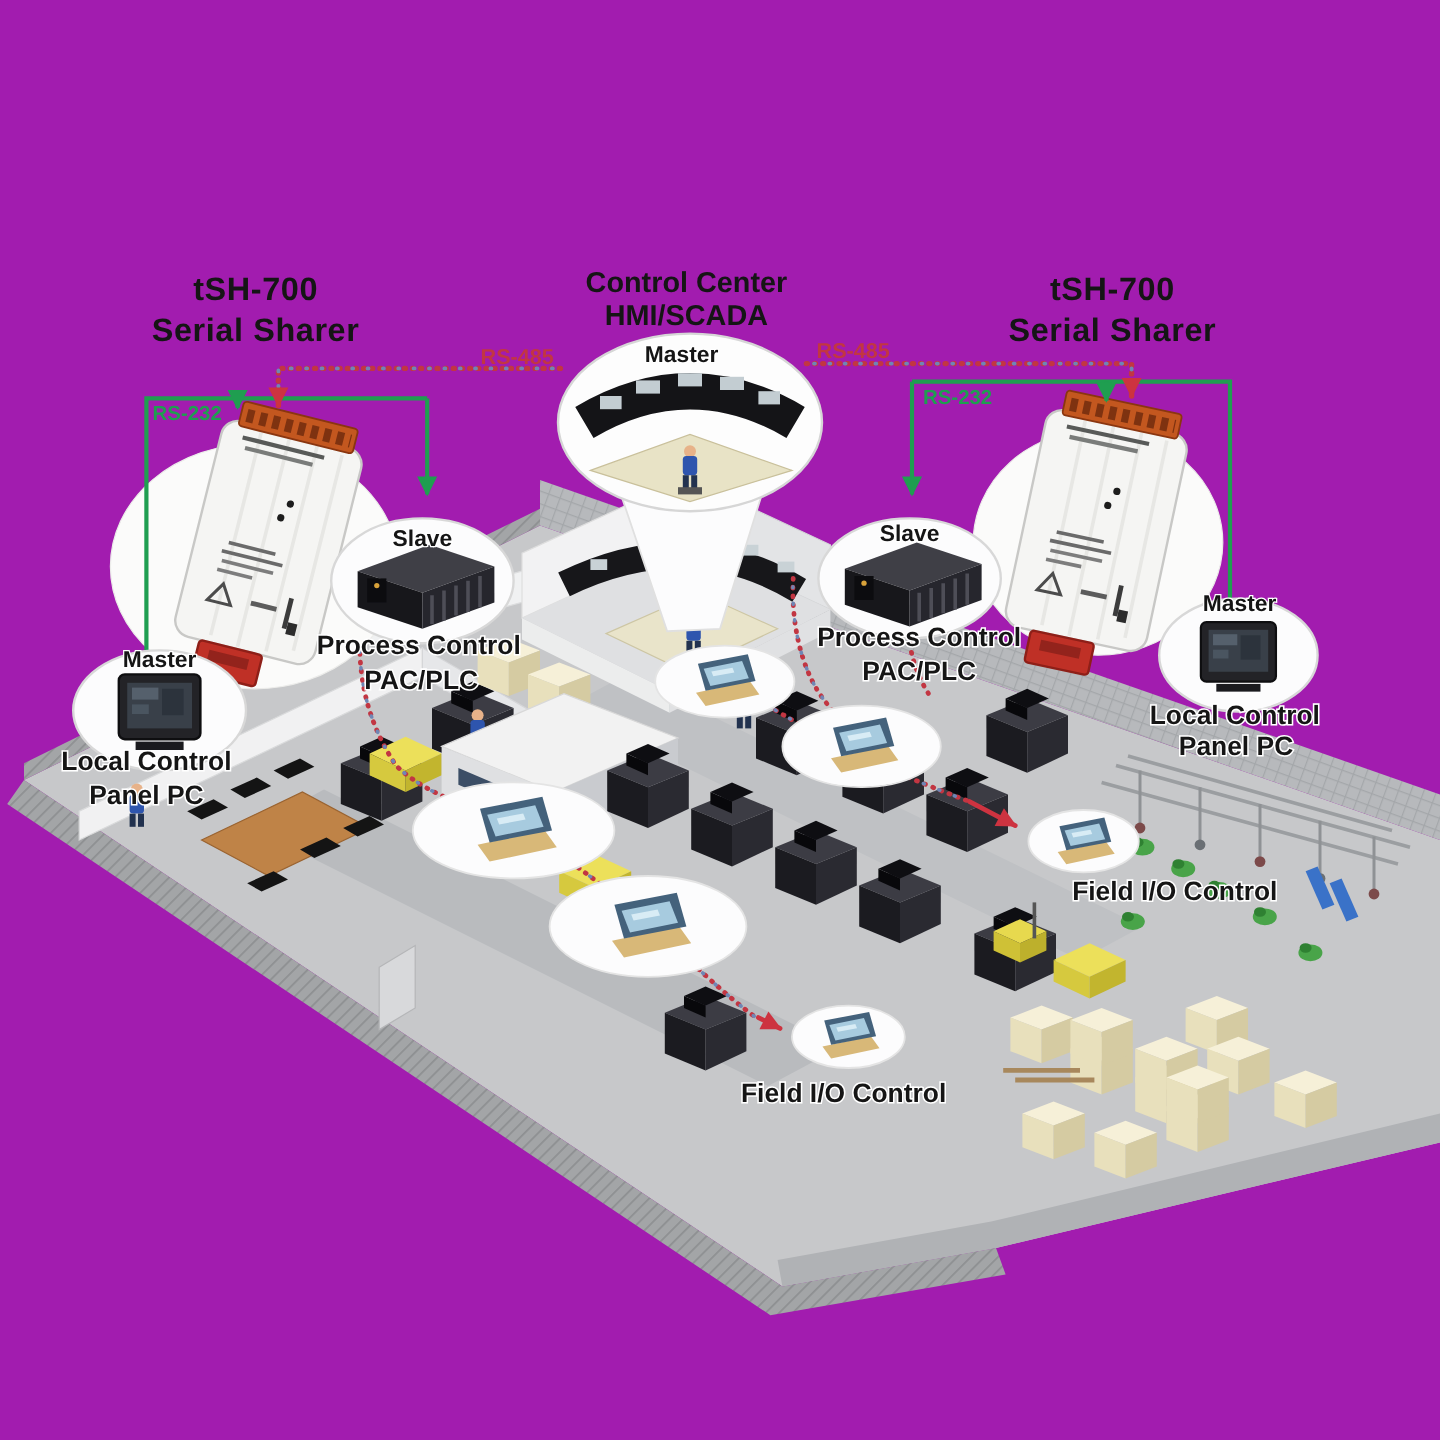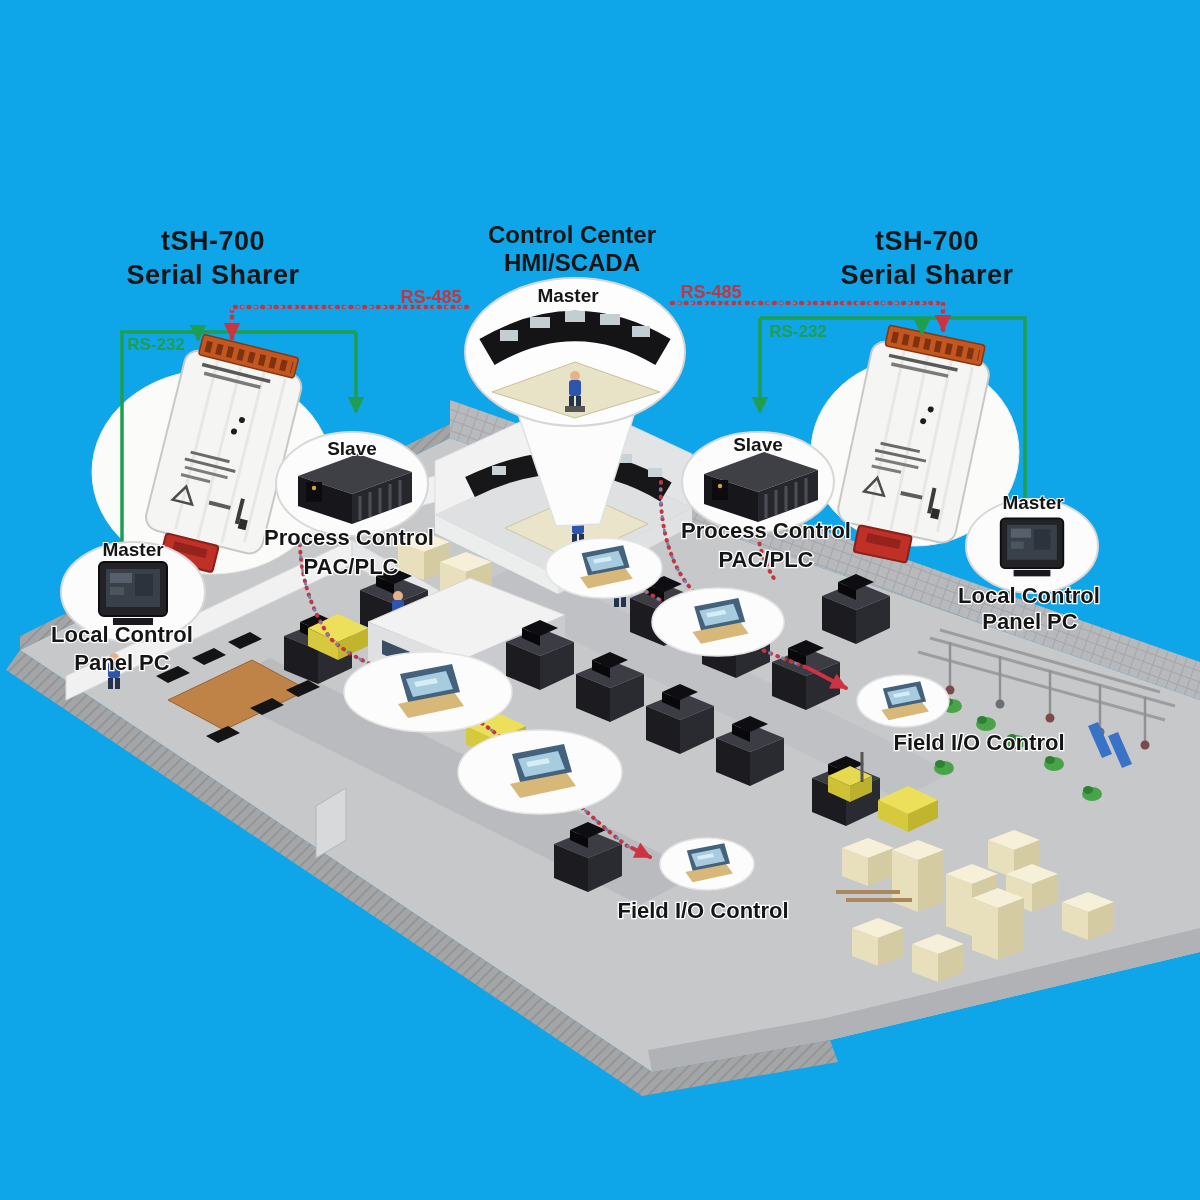--- a/index.html
+++ b/index.html
@@ -1,16 +1,16 @@
 <!DOCTYPE html>
 <html><head>
 <meta charset="utf-8">
 <style>
   html,body{margin:0;padding:0;background:#ffffff;}
-  .stage{width:1200px;height:1200px;position:relative;background:#0ea5e9;overflow:hidden;}
+  .stage{width:1200px;height:1200px;position:relative;background:#a21caf;overflow:hidden;}
   svg{display:block;}
   text{font-family:"Liberation Sans",sans-serif;font-weight:bold;fill:#151515;}
   .title{font-size:27px;letter-spacing:0.5px;}
   .cctitle{font-size:24px;}
   .lbl{font-size:22px;paint-order:stroke;stroke:#ffffff;stroke-width:2.5px;}
   .role{font-size:19px;paint-order:stroke;stroke:#ffffff;stroke-width:2px;}
   .bus485{font-size:18px;fill:#c23642;}
   .bus232{font-size:17px;fill:#1f9e50;}
 </style>
 </head>

